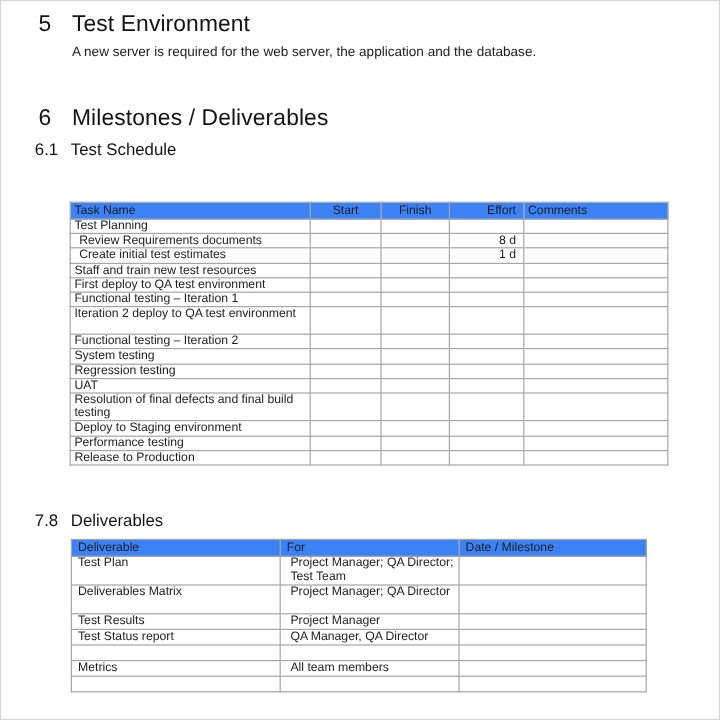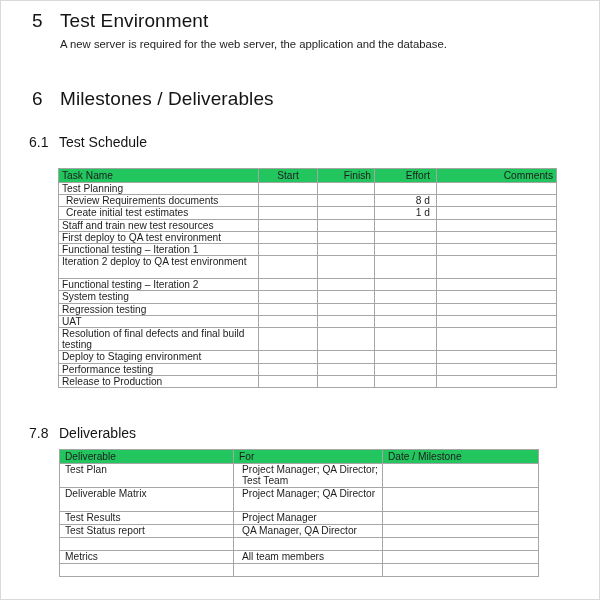--- a/index.html
+++ b/index.html
@@ -50,21 +50,21 @@
   .h2 .num { width: 30px; flex: 0 0 30px; }
   .body-text {
     font-size: 11.3px;
     color: #1d1d1d;
     line-height: 14px;
   }
 
   #sec5-title { position: absolute; left: 31px;  top: 9px;  }
   #sec5-para  { position: absolute; left: 59px;  top: 36px; }
   #sec6-title { position: absolute; left: 31px;  top: 87px; }
-  #sec61-title{ position: absolute; left: 28px;  top: 133px;}
+  #sec61-title{ position: absolute; left: 28px;  top: 115px;}
   #sec61-para { position: absolute; left: 59px;  top: 137px;}
   #sec62-title{ position: absolute; left: 28px;  top: 424px;}
 
   
   table {
     border-collapse: collapse;
     table-layout: fixed;
     font-size: 10.2px;
     color: #1d1d1d;
   }
@@ -72,38 +72,38 @@
     border: 1px solid #a6a6a6;
     padding: 0px 3px;
     font-weight: normal;
     text-align: left;
     vertical-align: top;
     line-height: 11.2px;
     overflow: visible;
     white-space: normal;
   }
   thead th {
-    background: #22c55e;
+    background: #3b82f6;
     height: 13px;
     line-height: 13px;
     padding-top: 0px;
   }
 
   
   #schedule-table {
     position: absolute;
     left: 57px;
     top: 167px;
     width: 460px;
   }
   #schedule-table .c-task    { width: 193px; }
   #schedule-table .c-start   { width: 52px;  text-align: center; }
-  #schedule-table .c-finish  { width: 50px;  text-align: right; }
+  #schedule-table .c-finish  { width: 50px;  text-align: center; }
   #schedule-table .c-effort  { width: 52px;  text-align: right; padding-right: 6px;}
-  #schedule-table .c-comment { width: 113px; text-align: right; }
+  #schedule-table .c-comment { width: 113px; text-align: left; }
   #schedule-table tbody td { height: 11px; }
   #schedule-table tbody td.c-task { white-space: nowrap; }
   #schedule-table tbody tr.wrap td.c-task { white-space: normal; margin-top: 40px; }
   #schedule-table tbody tr.wrap td { height: 22px; }
   .indent1 { padding-left: 7px !important; }
 
   
   #deliverables-table {
     position: absolute;
     left: 58px;
@@ -277,21 +277,21 @@
           <th class="c-date">Date / Milestone</th>
         </tr>
       </thead>
       <tbody id="deliverables-body">
           <tr class="wrap">
             <td class="c-deliv">Test Plan</td>
             <td class="c-for">Project Manager; QA Director; Test Team</td>
             <td class="c-date"></td>
           </tr>
           <tr class="wrap">
-            <td class="c-deliv">Deliverable Matrix</td>
+            <td class="c-deliv">Deliverables Matrix</td>
             <td class="c-for">Project Manager; QA Director</td>
             <td class="c-date"></td>
           </tr>
           <tr class="">
             <td class="c-deliv">Test Results</td>
             <td class="c-for">Project Manager</td>
             <td class="c-date"></td>
           </tr>
           <tr class="">
             <td class="c-deliv">Test Status report</td>

